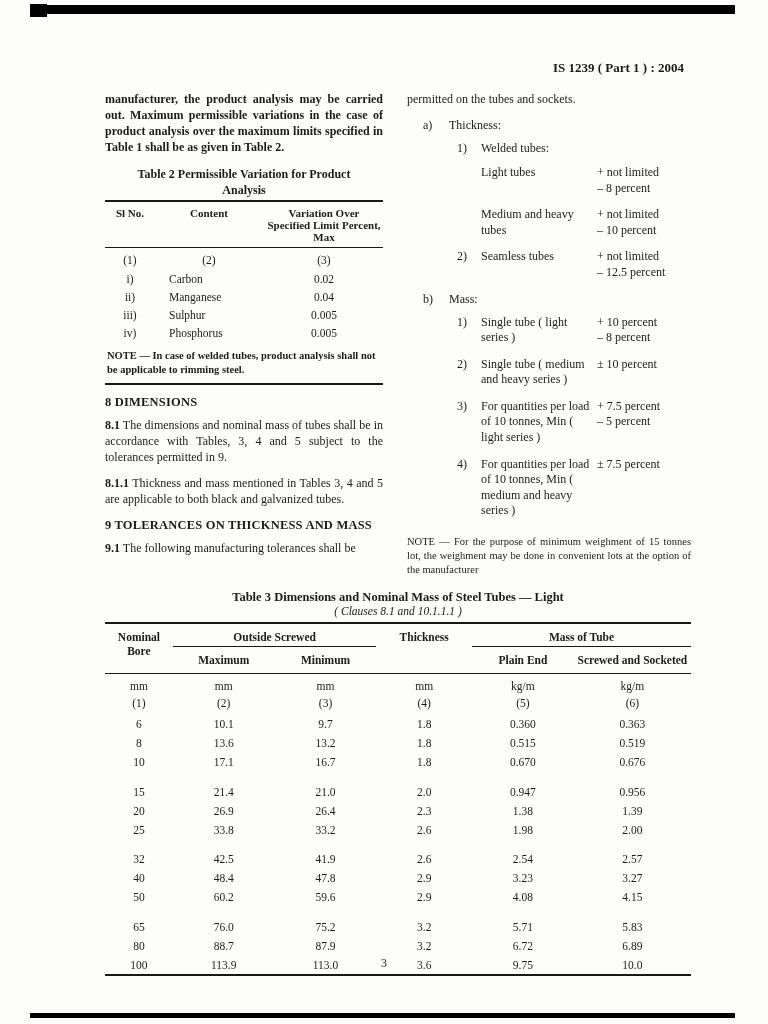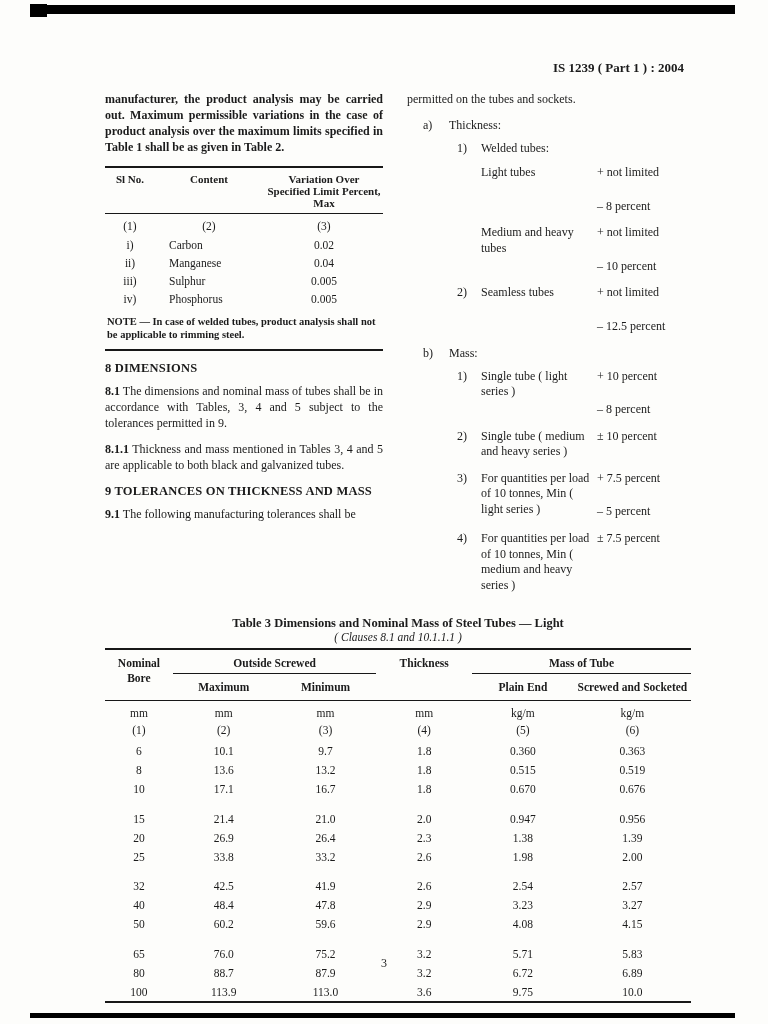--- a/index.html
+++ b/index.html
@@ -48,21 +48,21 @@
   
   .tol-head { display:flex; font-size:12px; margin:4px 0 8px; padding-left:16px; }
   .tol-head .t-num { flex:0 0 26px; }
   .tol-head .t-title { font-weight:normal; }
   .tol-item { display:flex; font-size:12px; padding-left:50px; margin-bottom:9px; }
   .t-num2 { flex:0 0 24px; }
   .tol-row { display:flex; font-size:12px; margin-bottom:11px; line-height:1.3; }
   .tol-row.sub { padding-left:74px; }
   .tol-row.numbered { padding-left:50px; }
   .t-label { flex:1 1 auto; padding-right:6px; }
-  .t-vals { flex:0 0 94px; display:flex; flex-direction:column;gap:18px; }
+  .t-vals { flex:0 0 94px; display:flex; flex-direction:column; }
   .note-sm { font-size:10.5px; line-height:1.35; margin:16px 0 0; text-align:justify; }
 
   
   .t3-section { margin-top:12px; }
   .t3-title { text-align:center; font-weight:bold; font-size:12.5px; }
   table.t3 { width:100%; border-collapse:collapse; border-top:2.5px solid #181818; border-bottom:2.5px solid #181818; font-size:11.5px; margin-top:4px; }
   .t3 th, .t3 td { text-align:center; padding:2.5px 3px; }
   .t3 thead th { font-weight:bold; vertical-align:top; padding-top:6px; line-height:1.25; }
   .t3 th.span-h { border-bottom:1.3px solid #181818; }
   .t3 th.rb { border-bottom:1.3px solid #181818; }
@@ -85,20 +85,21 @@
   <div class="doc-header">
     <span>IS 1239 ( Part 1 ) : 2004</span>
   </div>
 
   <div class="content">
     <div class="columns">
 
       <div class="col-left">
         <p class="body intro">manufacturer, the product analysis may be carried out. Maximum permissible variations in the case of product analysis over the maximum limits specified in Table 1 shall be as given in Table 2.</p>
 
+        <div class="t2-title">Table 2 Permissible Variation for Product Analysis</div>
 
         <table class="t2">
           <thead>
             <tr>
               <th class="c1">Sl No.</th>
               <th class="c2">Content</th>
               <th class="c3">Variation Over Specified Limit Percent, Max</th>
             </tr>
             <tr class="colnums">
               <td class="c1">(1)</td>
@@ -216,20 +217,21 @@
         </div>
 
         <div class="tol-row numbered">
           <span class="t-num2">4)</span>
           <span class="t-label">For quantities per load of 10 tonnes, Min ( medium and heavy series )</span>
           <span class="t-vals">
             <span>± 7.5 percent</span>
           </span>
         </div>
 
+        <p class="note-sm">NOTE — For the purpose of minimum weighment of 15 tonnes lot, the weighment may be done in convenient lots at the option of the manufacturer</p>
       </div>
     </div>
 
     <div class="t3-section">
       <div class="t3-title">Table 3 Dimensions and Nominal Mass of Steel Tubes — Light</div>
       <div class="t-clause">( Clauses 8.1 and 10.1.1.1 )</div>
 
       <table class="t3">
         <colgroup>
           <col style="width:11%">

